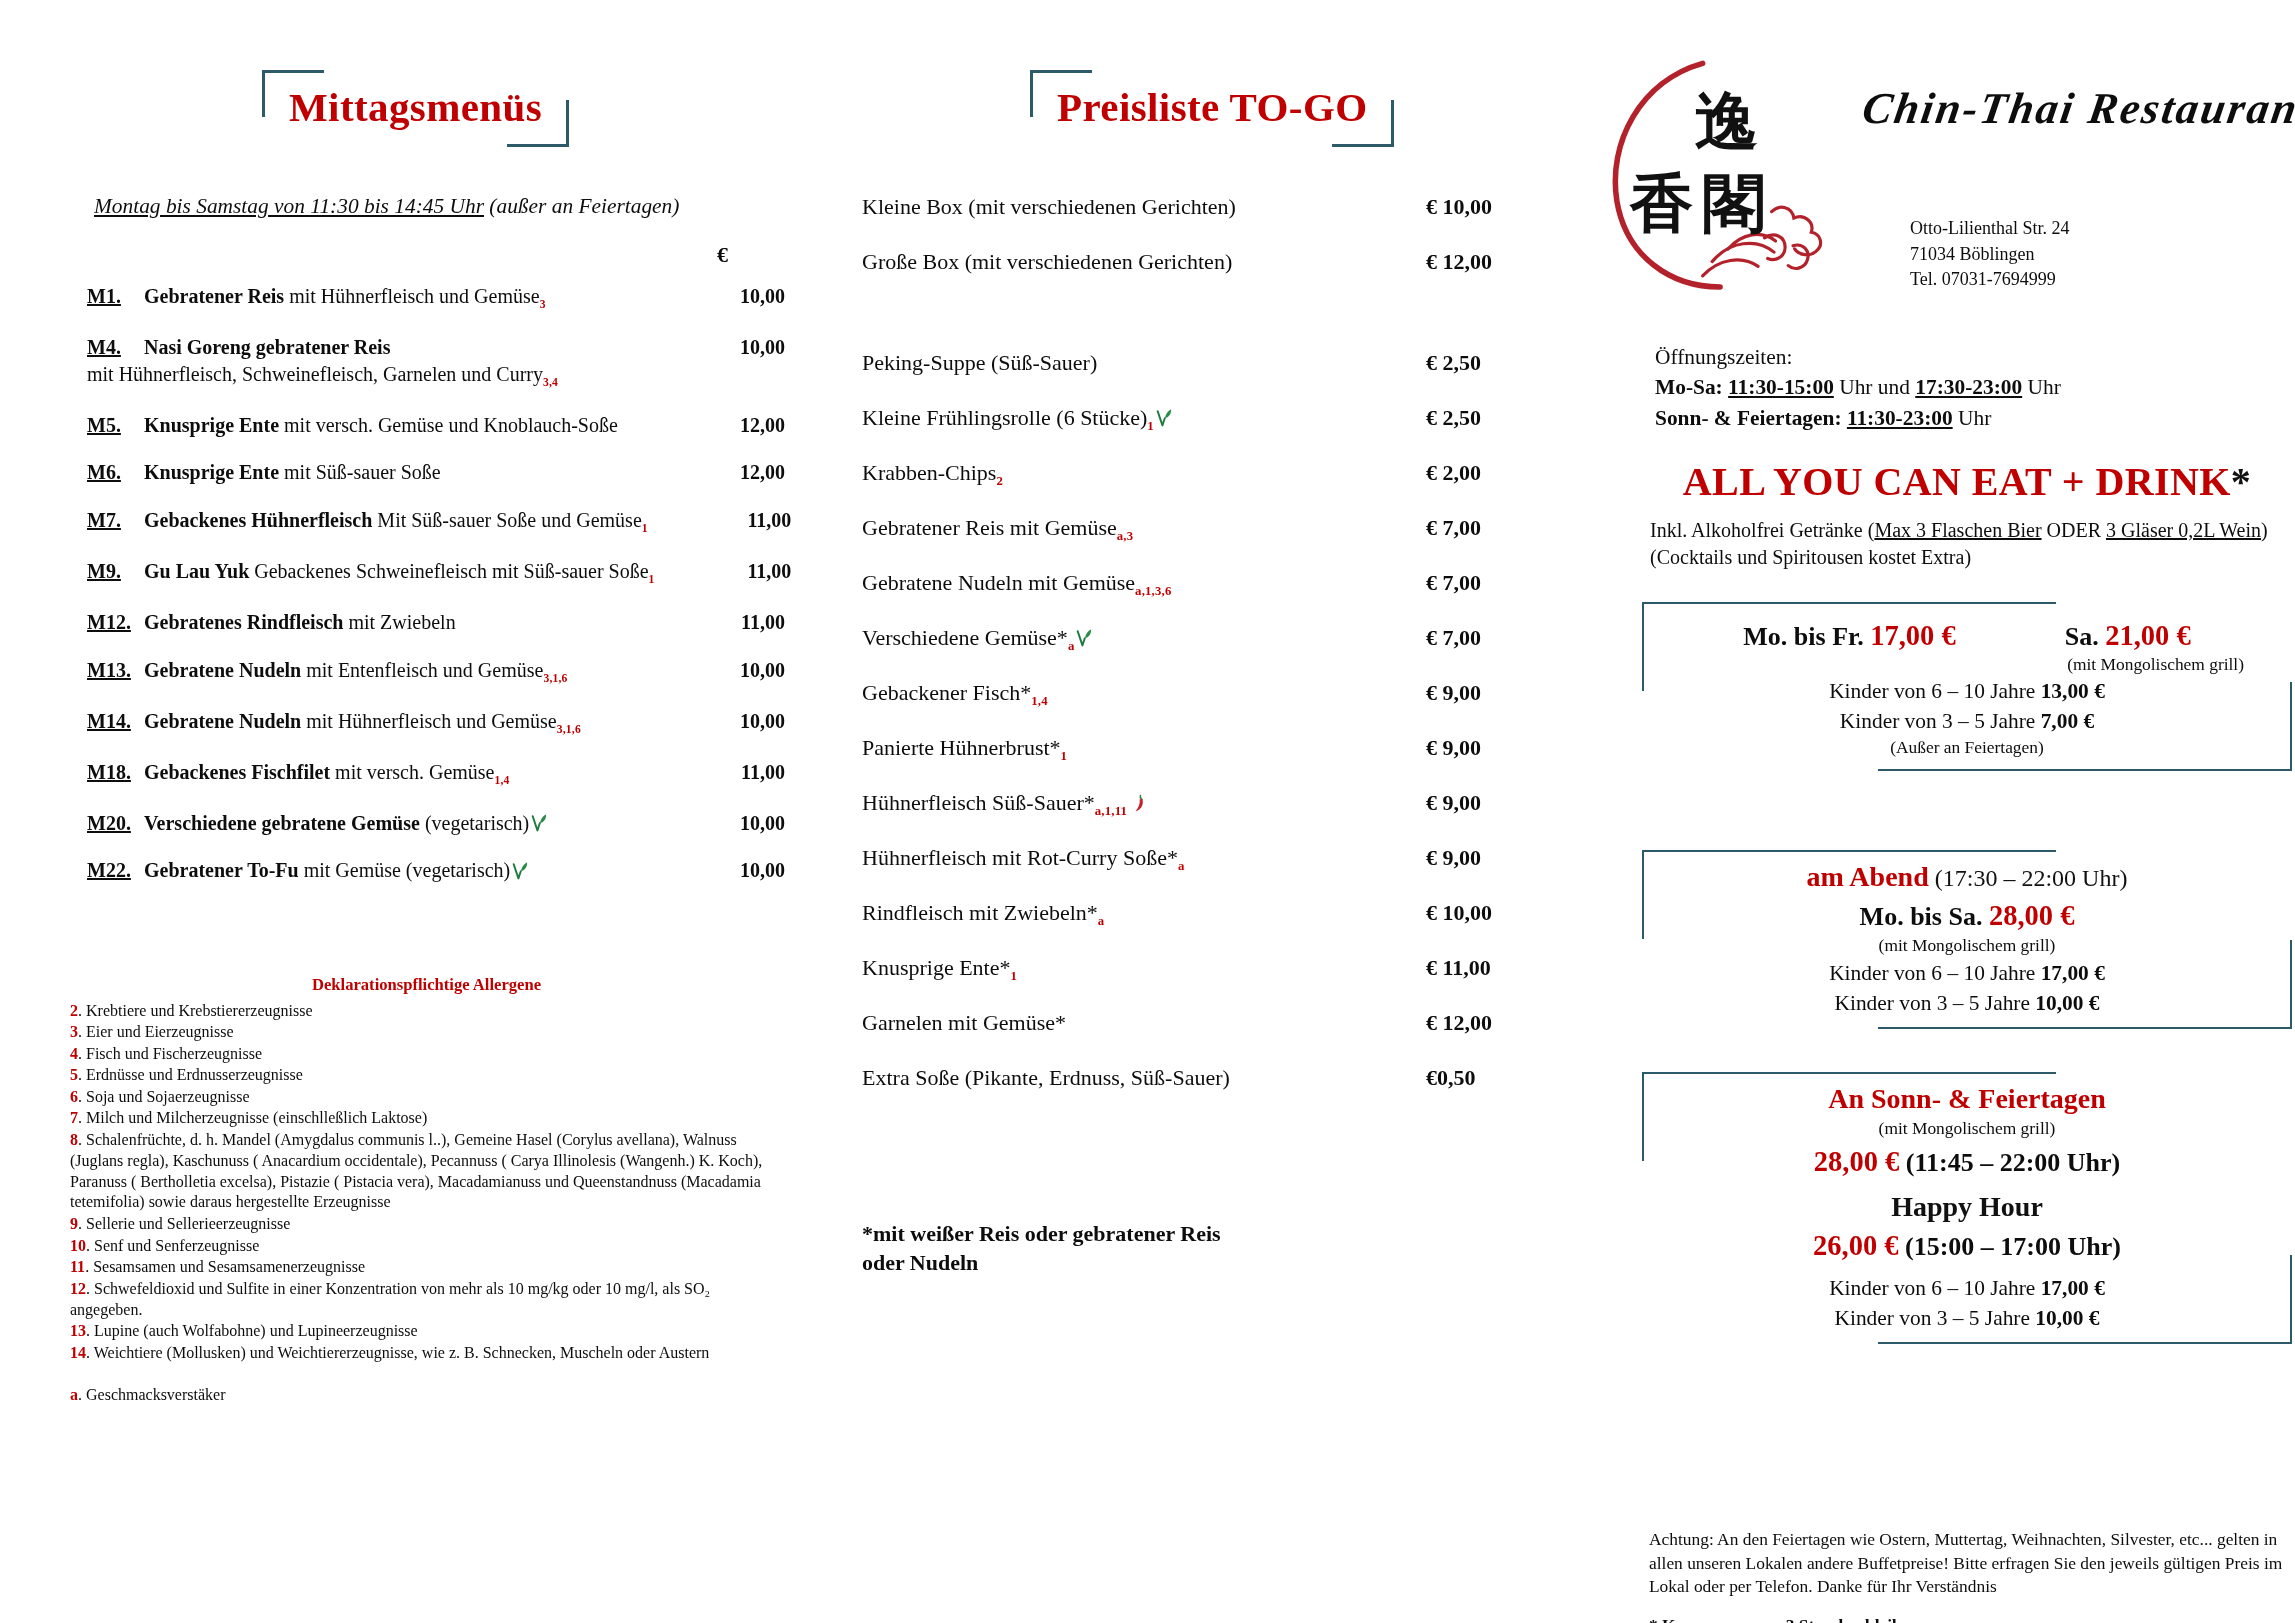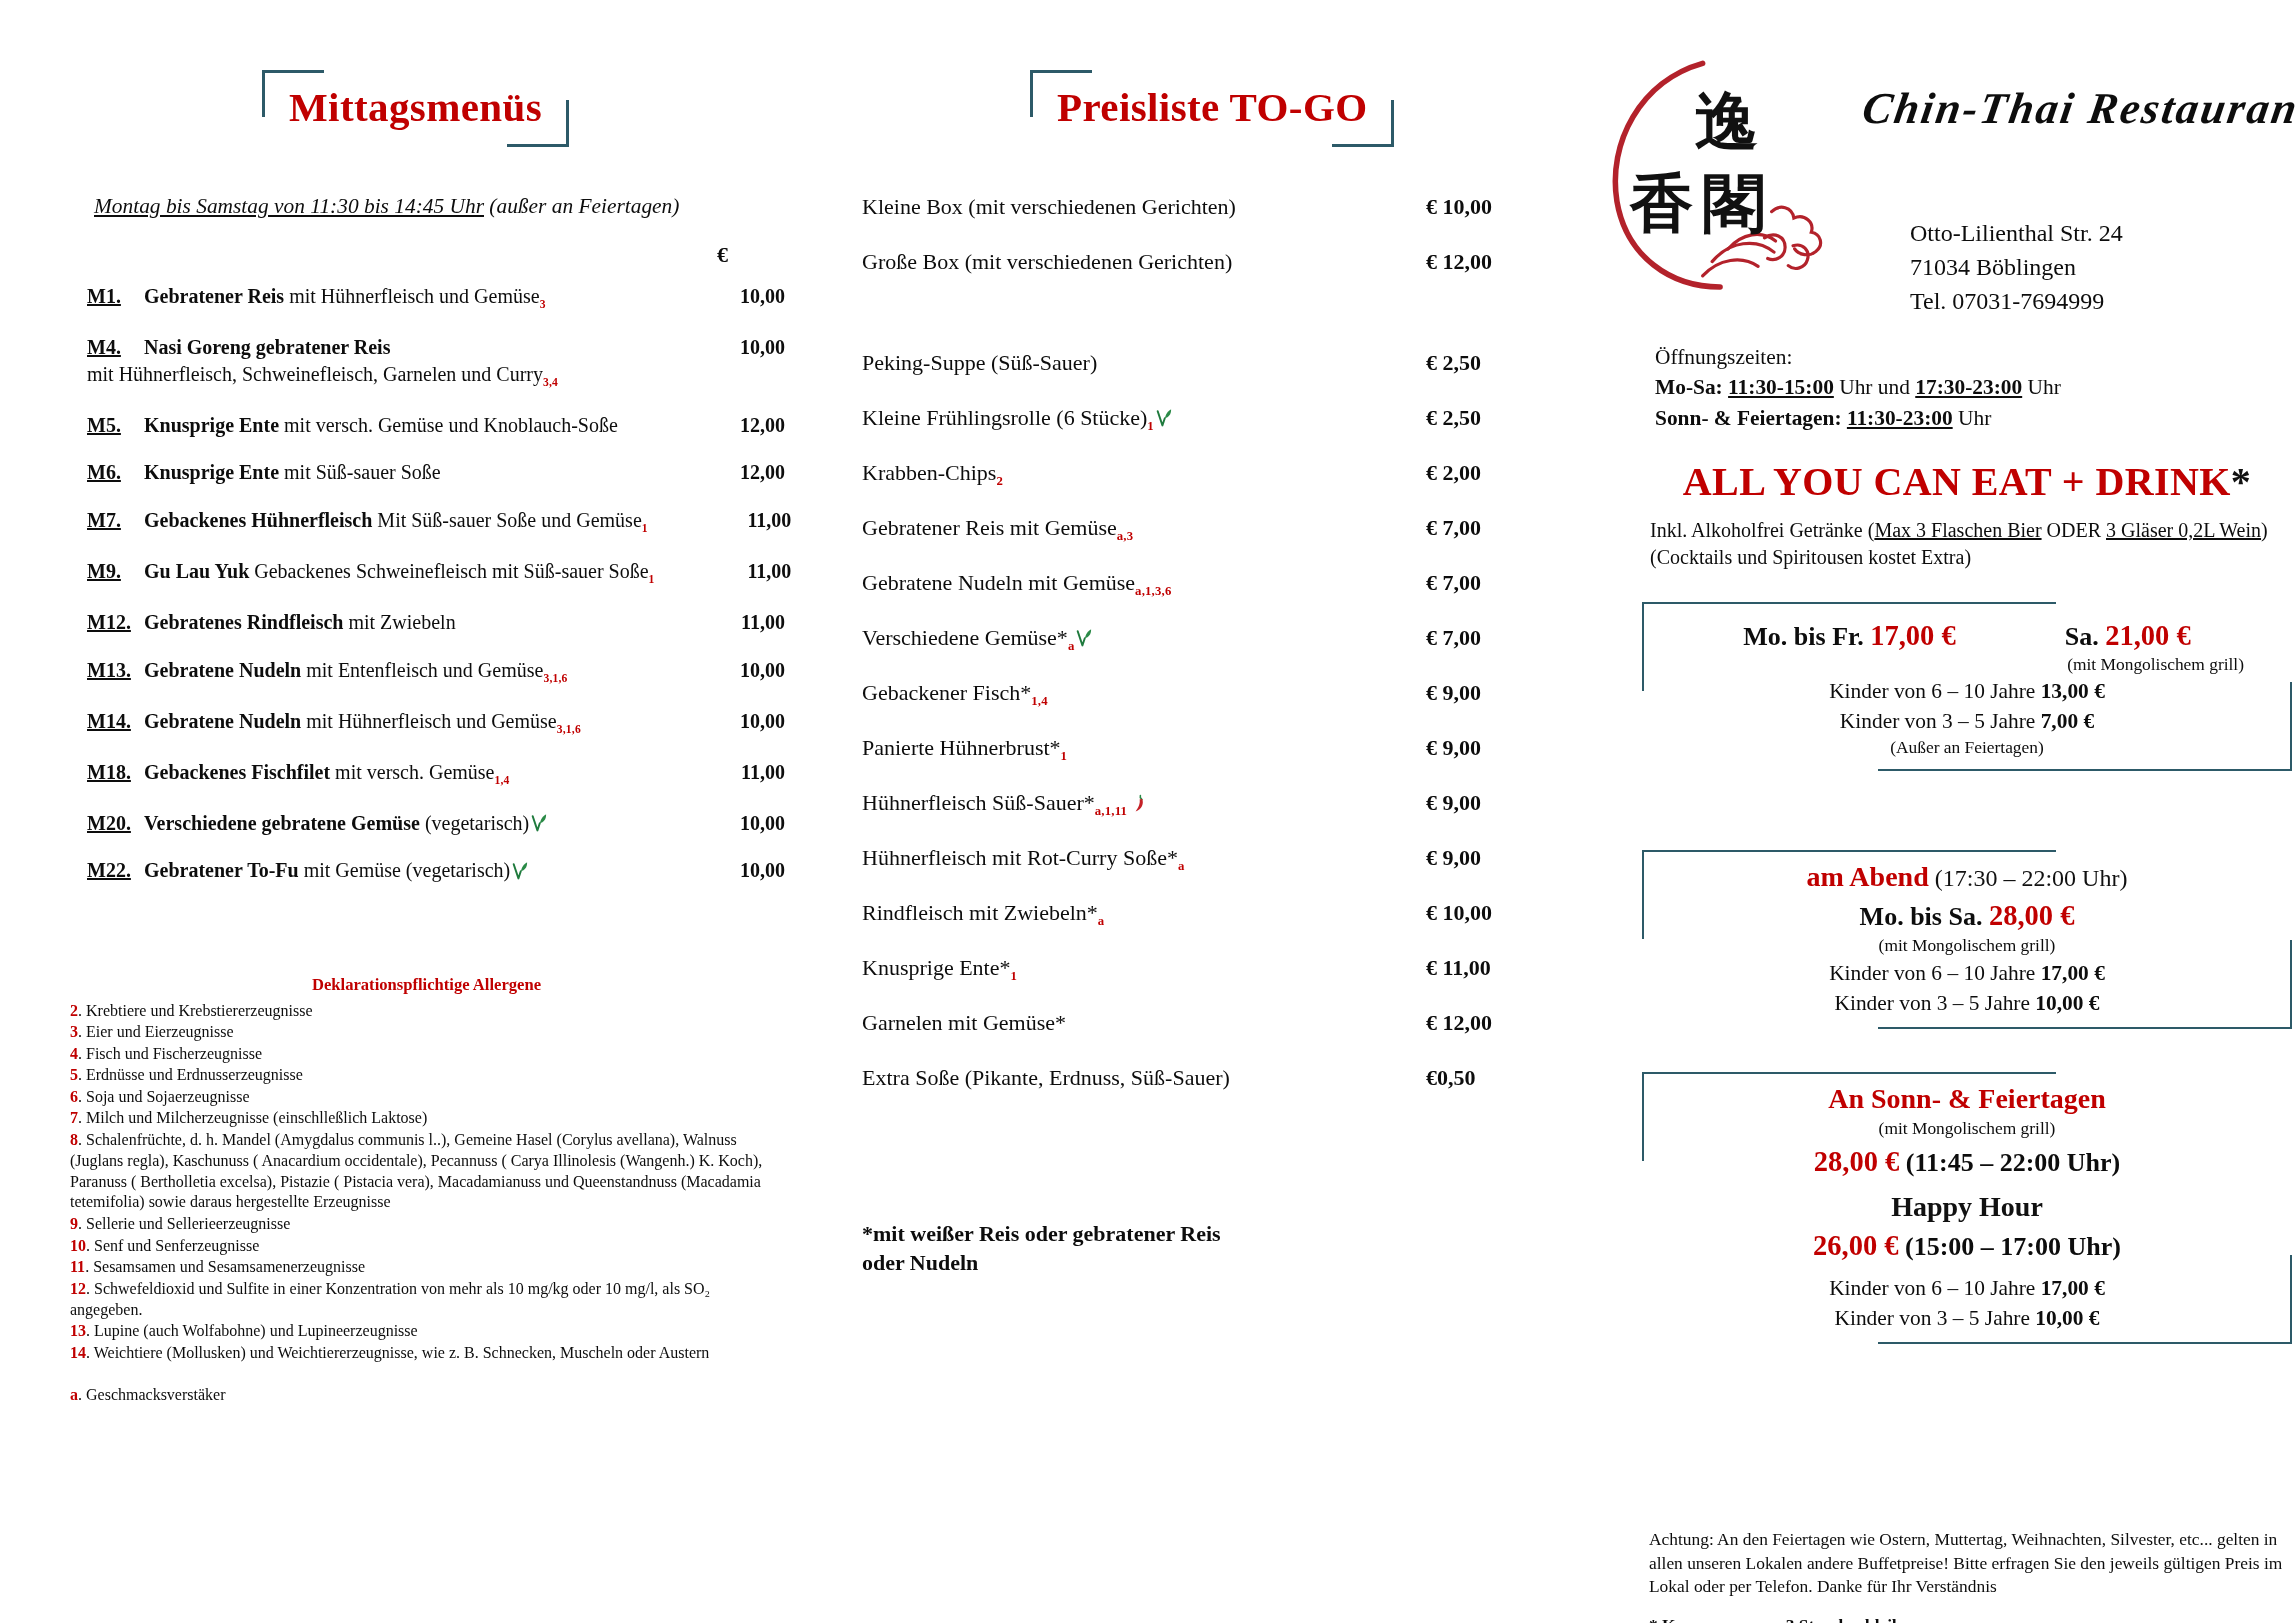--- a/index.html
+++ b/index.html
@@ -65,21 +65,21 @@
   .trow .pr{position:absolute;left:564px;top:0;font-weight:bold;font-size:22px;white-space:nowrap;}
   #togo-foot{position:absolute;left:54px;top:1219px;width:555px;font-size:22px;font-weight:bold;line-height:1.32;}
 
   
   #col-info{left:1601px;width:694px;}
   #logo-block{position:absolute;left:8px;top:49px;width:238px;height:246px;}
   #logo-block svg{display:block;}
   #brand-name{position:absolute;left:262px;top:83px;font-size:44px;font-style:italic;font-weight:bold;
     font-family:"Liberation Serif","DejaVu Serif",serif;letter-spacing:2.4px;white-space:nowrap;
     transform:skewX(-9deg);}
-  #addr{position:absolute;left:309px;top:216px;font-size:24px;line-height:1.42;}
+  #addr{position:absolute;left:309px;top:216px;font-size:18px;line-height:1.42;}
 
   #opening{position:absolute;left:54px;top:342px;font-size:21.4px;line-height:1.42;}
   #opening .lbl{font-weight:normal;}
   #opening .dy{font-weight:bold;}
   #opening u{text-decoration:underline;}
 
   #ayce{position:absolute;left:49px;top:458px;width:634px;text-align:center;
     color:#c00000;font-weight:bold;font-size:40px;letter-spacing:0.4px;white-space:nowrap;}
   #ayce .blk{color:#111;}
   #ayce-note{position:absolute;left:49px;top:517px;width:642px;font-size:20px;line-height:1.34;text-align:left;}

